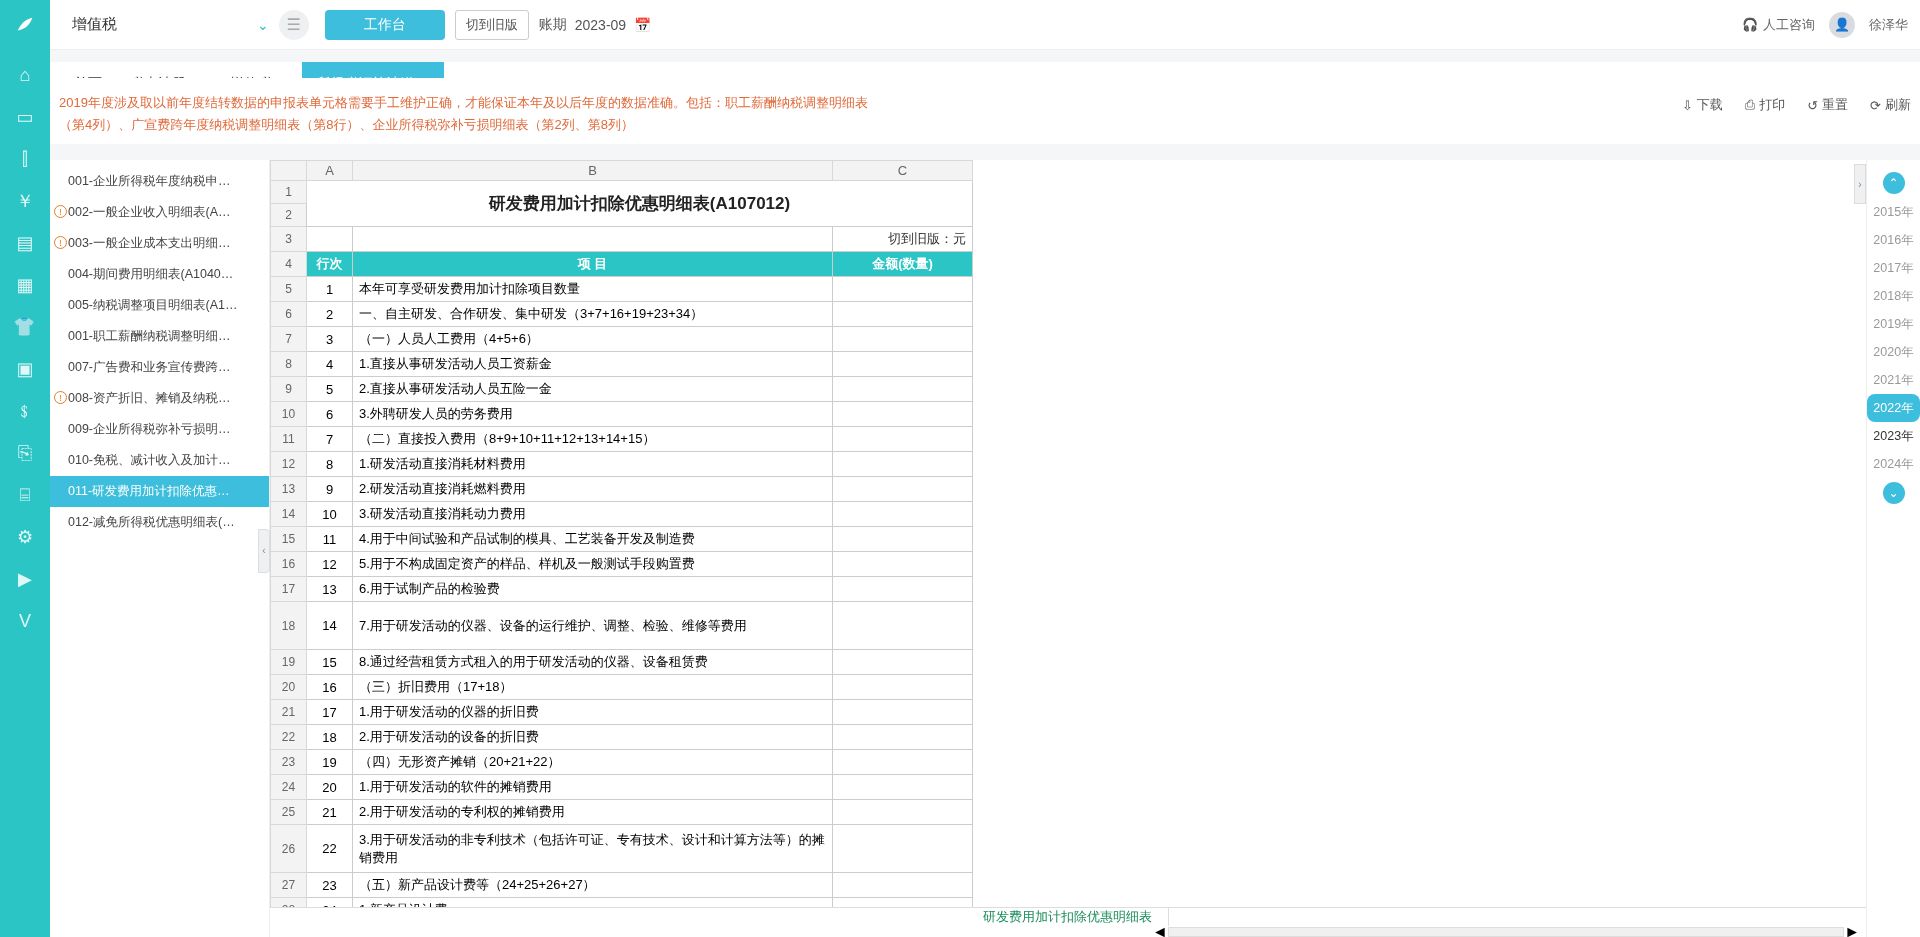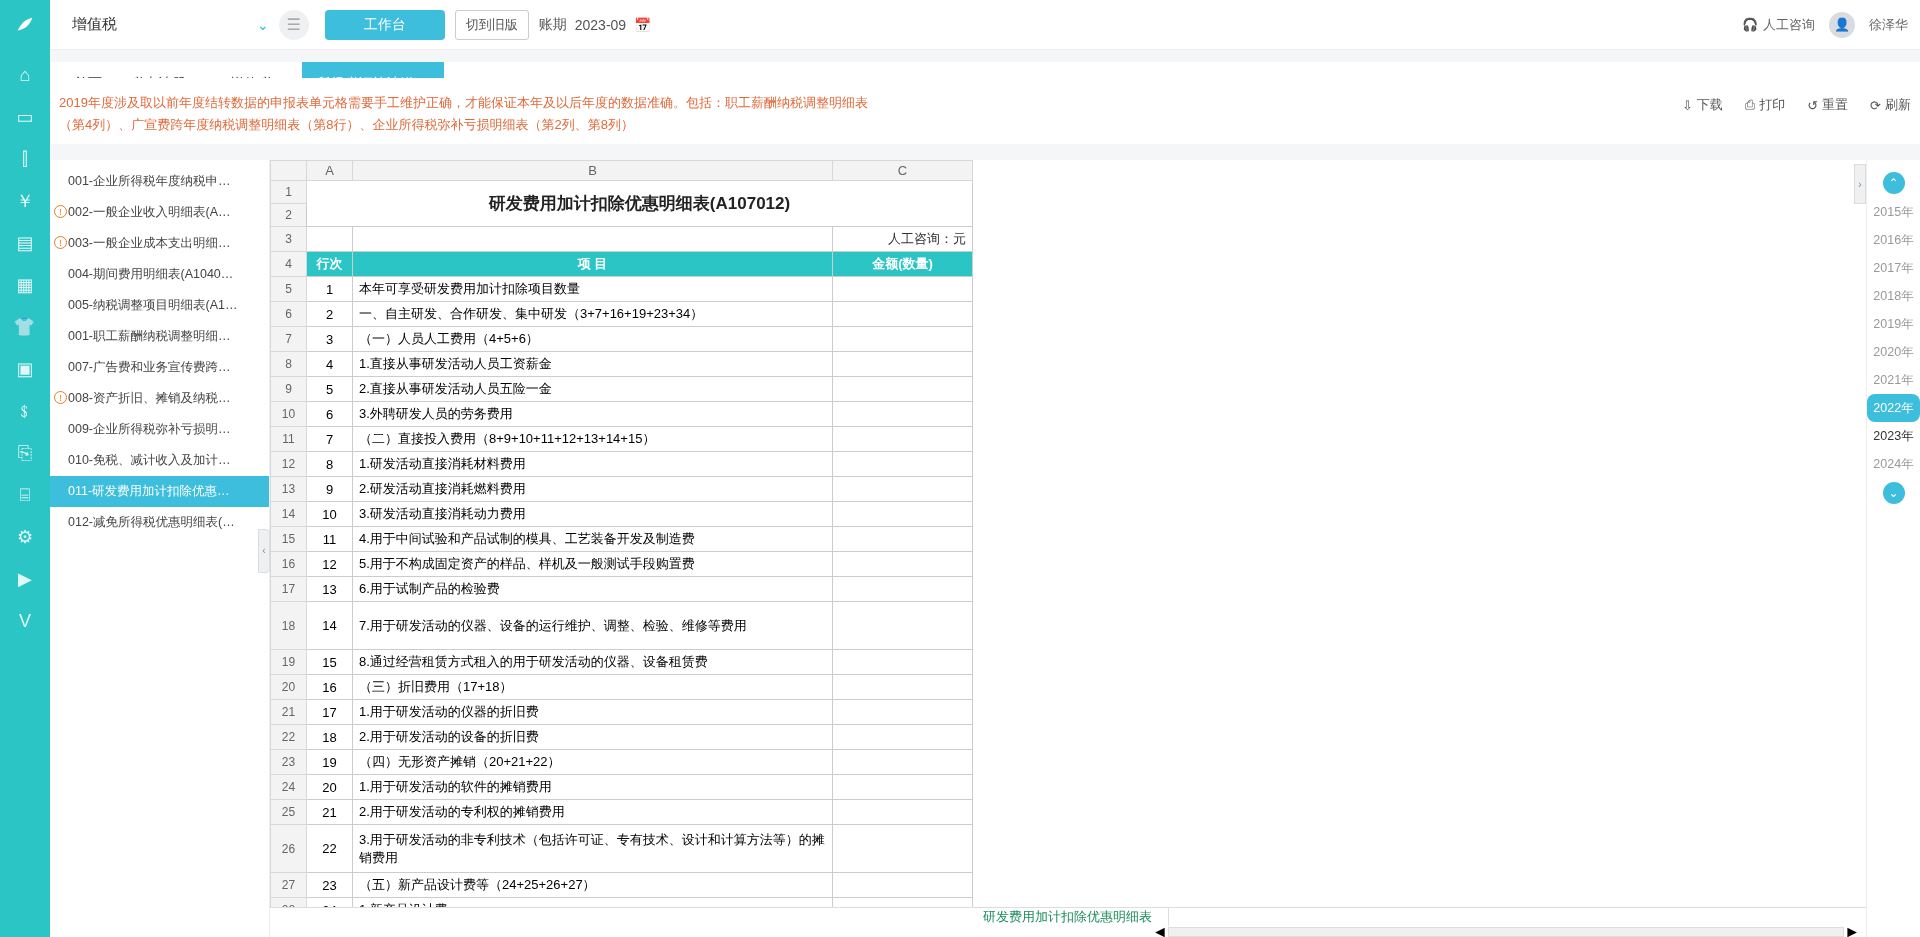--- a/index.html
+++ b/index.html
@@ -200,21 +200,21 @@
               <td class="rownum">1</td>
               <td colspan="3" rowspan="2" class="title-cell">研发费用加计扣除优惠明细表(A107012)</td>
             </tr>
             <tr>
               <td class="rownum">2</td>
             </tr>
             <tr>
               <td class="rownum">3</td>
               <td></td>
               <td></td>
-              <td class="unit-cell">人工咨询：元</td>
+              <td class="unit-cell">切到旧版：元</td>
             </tr>
             <tr>
               <td class="rownum">4</td>
               <td class="tealhdr">行次</td>
               <td class="tealhdr">项    目</td>
               <td class="tealhdr">金额(数量)</td>
             </tr>
             <tr>
               <td class="rownum">5</td>
               <td class="seq">1</td>

